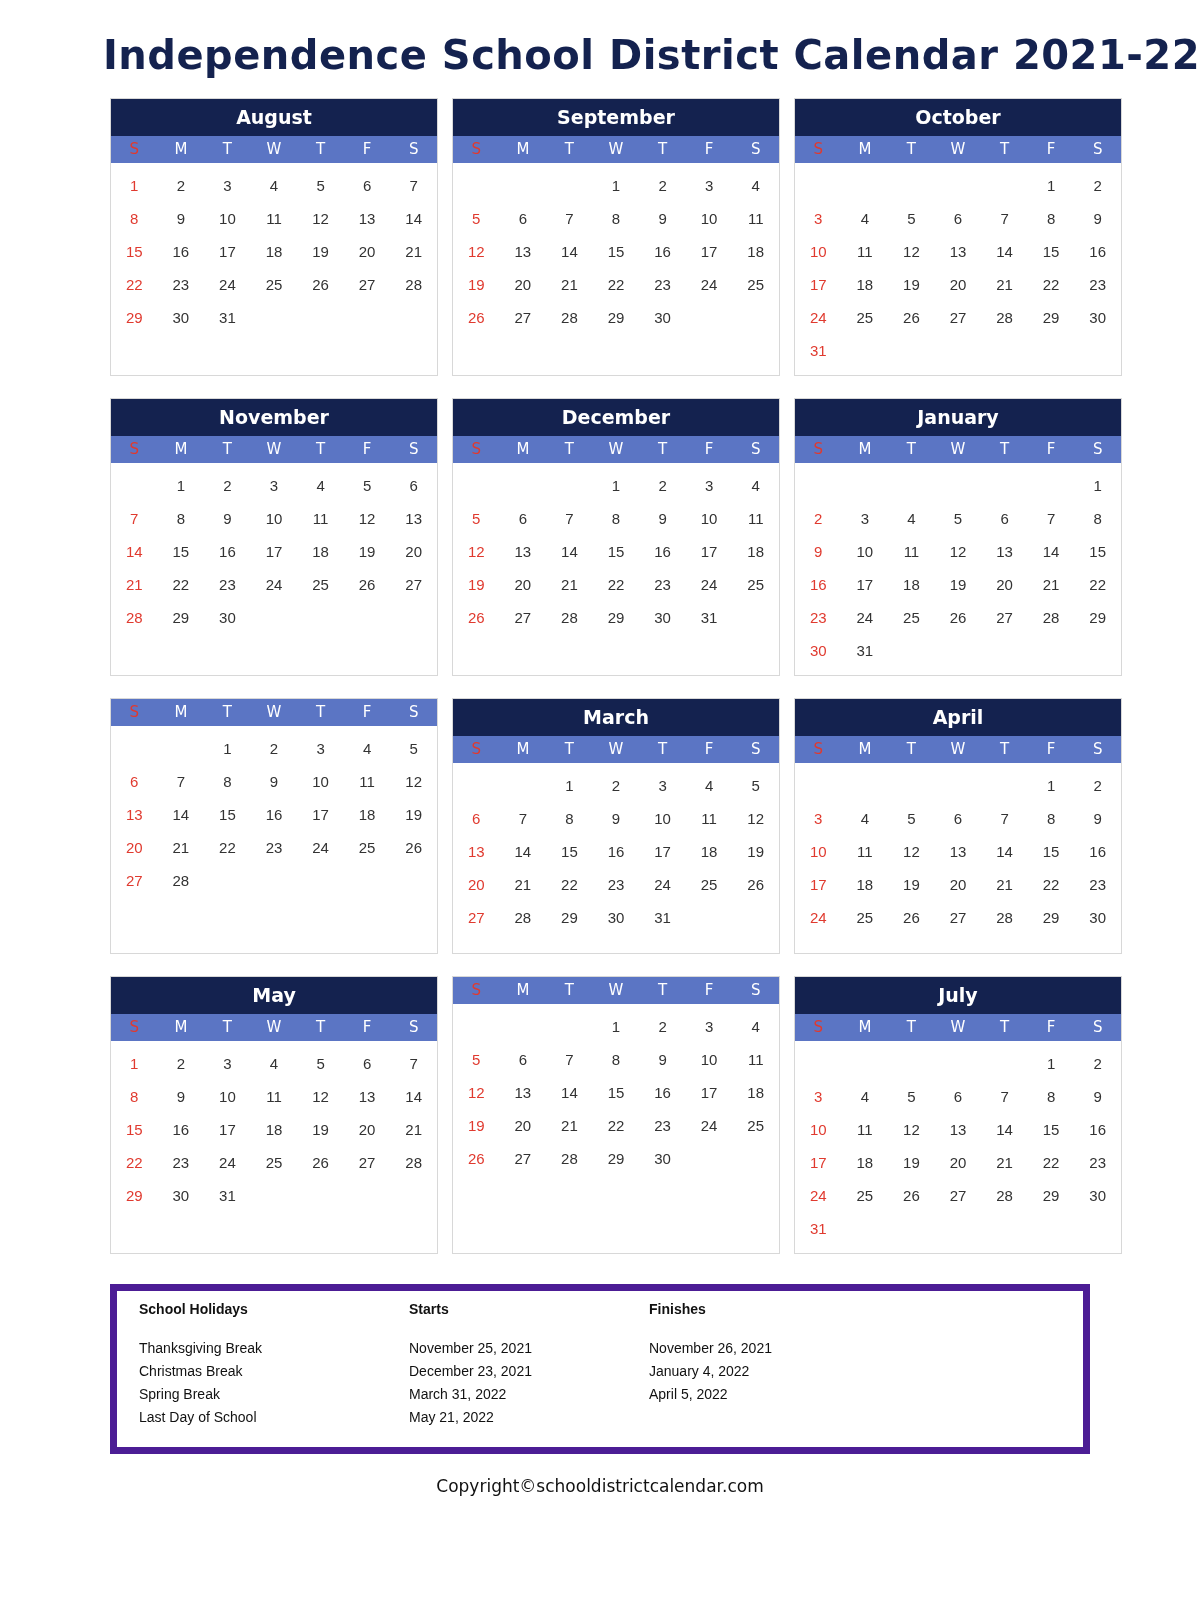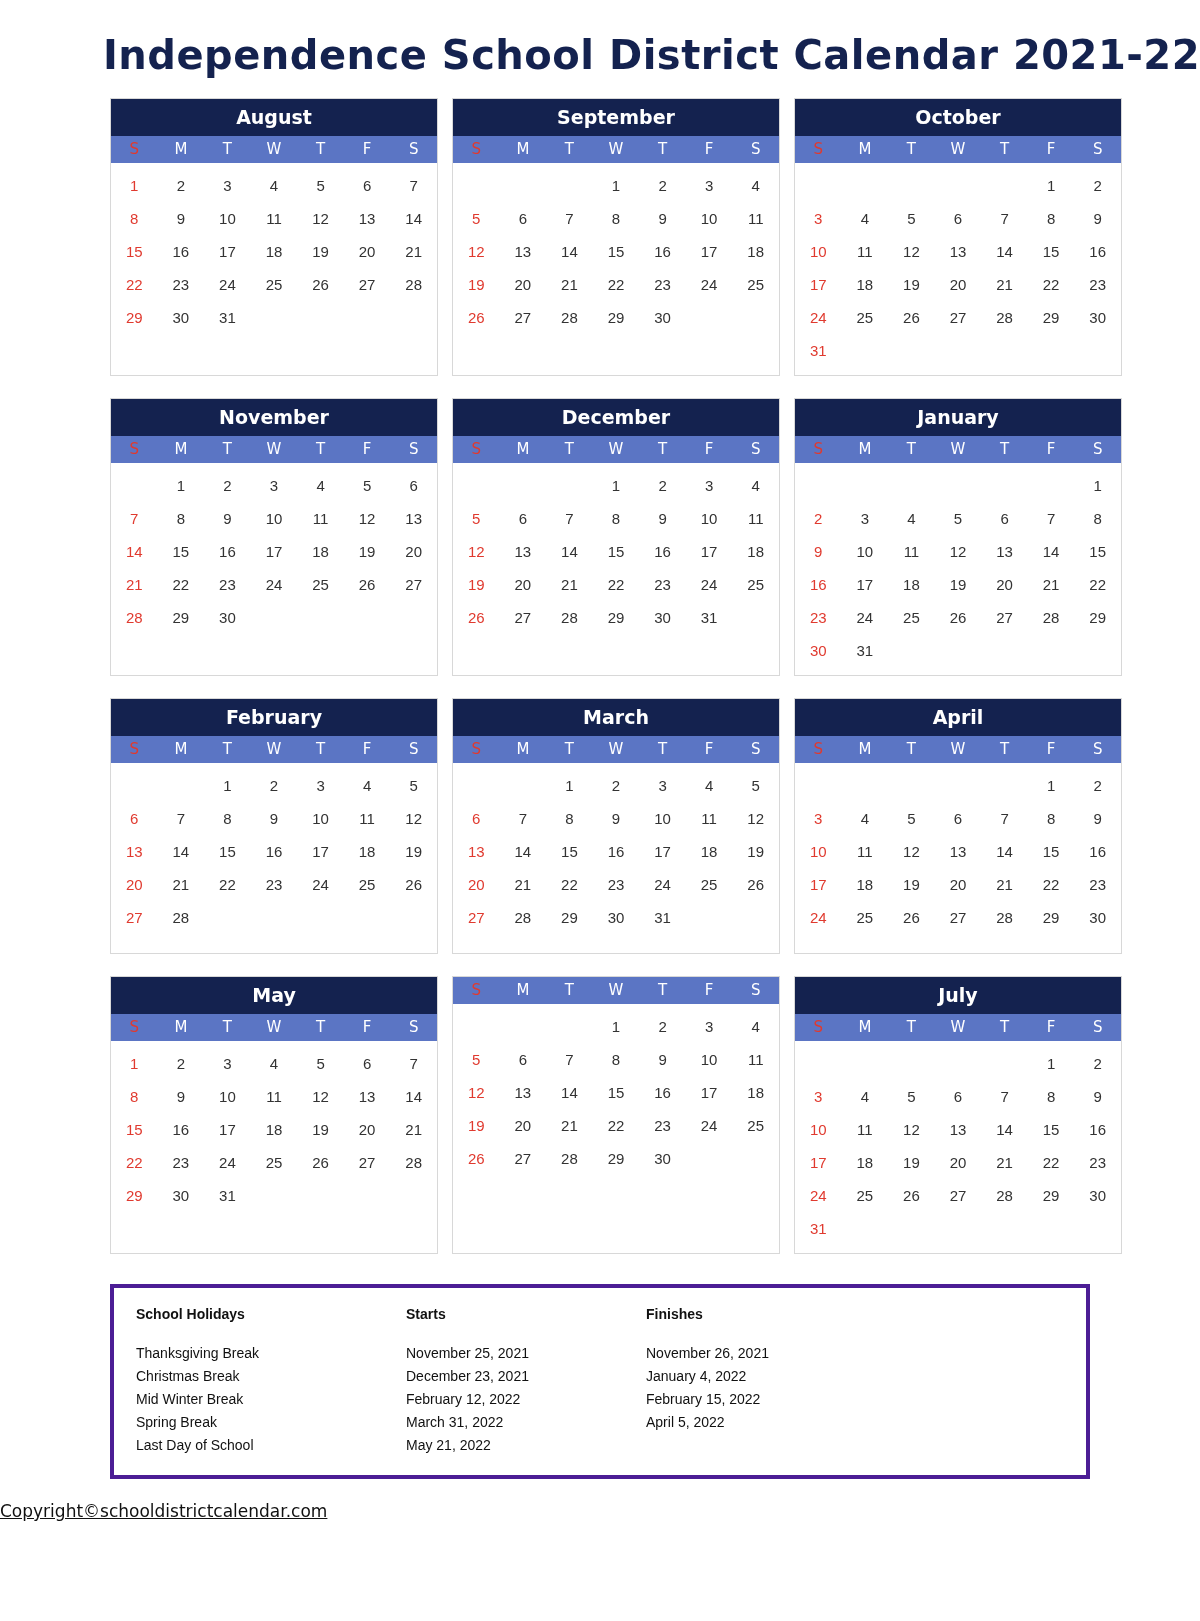--- a/index.html
+++ b/index.html
@@ -80,23 +80,23 @@
   }
   .day.sun {
     color: #e03a2f;
   }
   .day.empty {
     color: transparent;
   }
   .holidays-box {
     width: 980px;
     margin: 30px auto 0 auto;
-    border: 4px solid #4c1d95;
+    border: 7px solid #4c1d95;
     box-sizing: border-box;
-    padding: 18px 22px 18px 22px;
+    padding: 10px 22px 18px 22px;
   }
   .hol-header {
     display: grid;
     grid-template-columns: 270px 230px 1fr;
     font-size: 14px;
     font-weight: bold;
     color: #111;
     margin-bottom: 4px;
   }
   .hol-row {
@@ -106,25 +106,25 @@
     color: #111;
     line-height: 23px;
   }
   .hol-row.gap {
     margin-top: 20px;
   }
   .hol-finish {
     padding-left: 10px;
   }
   .footer {
+    text-align: center;
     font-size: 17px;
     color: #111;
     margin-top: 22px;
     font-family: "DejaVu Sans", sans-serif;
-    text-decoration: underline;
   }
 </style>
 </head>
 <body>
 
 <div class="page-title">Independence School District Calendar 2021-22</div>
 
 <div class="calendar-grid">
     <div class="month-card">
       <div class="month-name">August</div>
@@ -406,21 +406,20 @@
         <div class="day">25</div>
         <div class="day">26</div>
         <div class="day">27</div>
         <div class="day">28</div>
         <div class="day">29</div>
         <div class="day sun">30</div>
         <div class="day">31</div>
       </div>
     </div>
     <div class="month-card">
-      <div class="month-name">February</div>
       <div class="weekday-row">
         <div class="weekday sun">S</div>
         <div class="weekday">M</div>
         <div class="weekday">T</div>
         <div class="weekday">W</div>
         <div class="weekday">T</div>
         <div class="weekday">F</div>
         <div class="weekday">S</div>
       </div>
       <div class="days-grid">
@@ -706,25 +705,20 @@
         <div>Thanksgiving Break</div>
         <div>November 25, 2021</div>
         <div class="hol-finish">November 26, 2021</div>
       </div>
       <div class="hol-row">
         <div>Christmas Break</div>
         <div>December 23, 2021</div>
         <div class="hol-finish">January 4, 2022</div>
       </div>
       <div class="hol-row">
-        <div>Mid Winter Break</div>
-        <div>February 12, 2022</div>
-        <div class="hol-finish">February 15, 2022</div>
-      </div>
-      <div class="hol-row">
         <div>Spring Break</div>
         <div>March 31, 2022</div>
         <div class="hol-finish">April 5, 2022</div>
       </div>
       <div class="hol-row">
         <div>Last Day of School</div>
         <div>May 21, 2022</div>
         <div class="hol-finish"></div>
       </div>
     </div>

